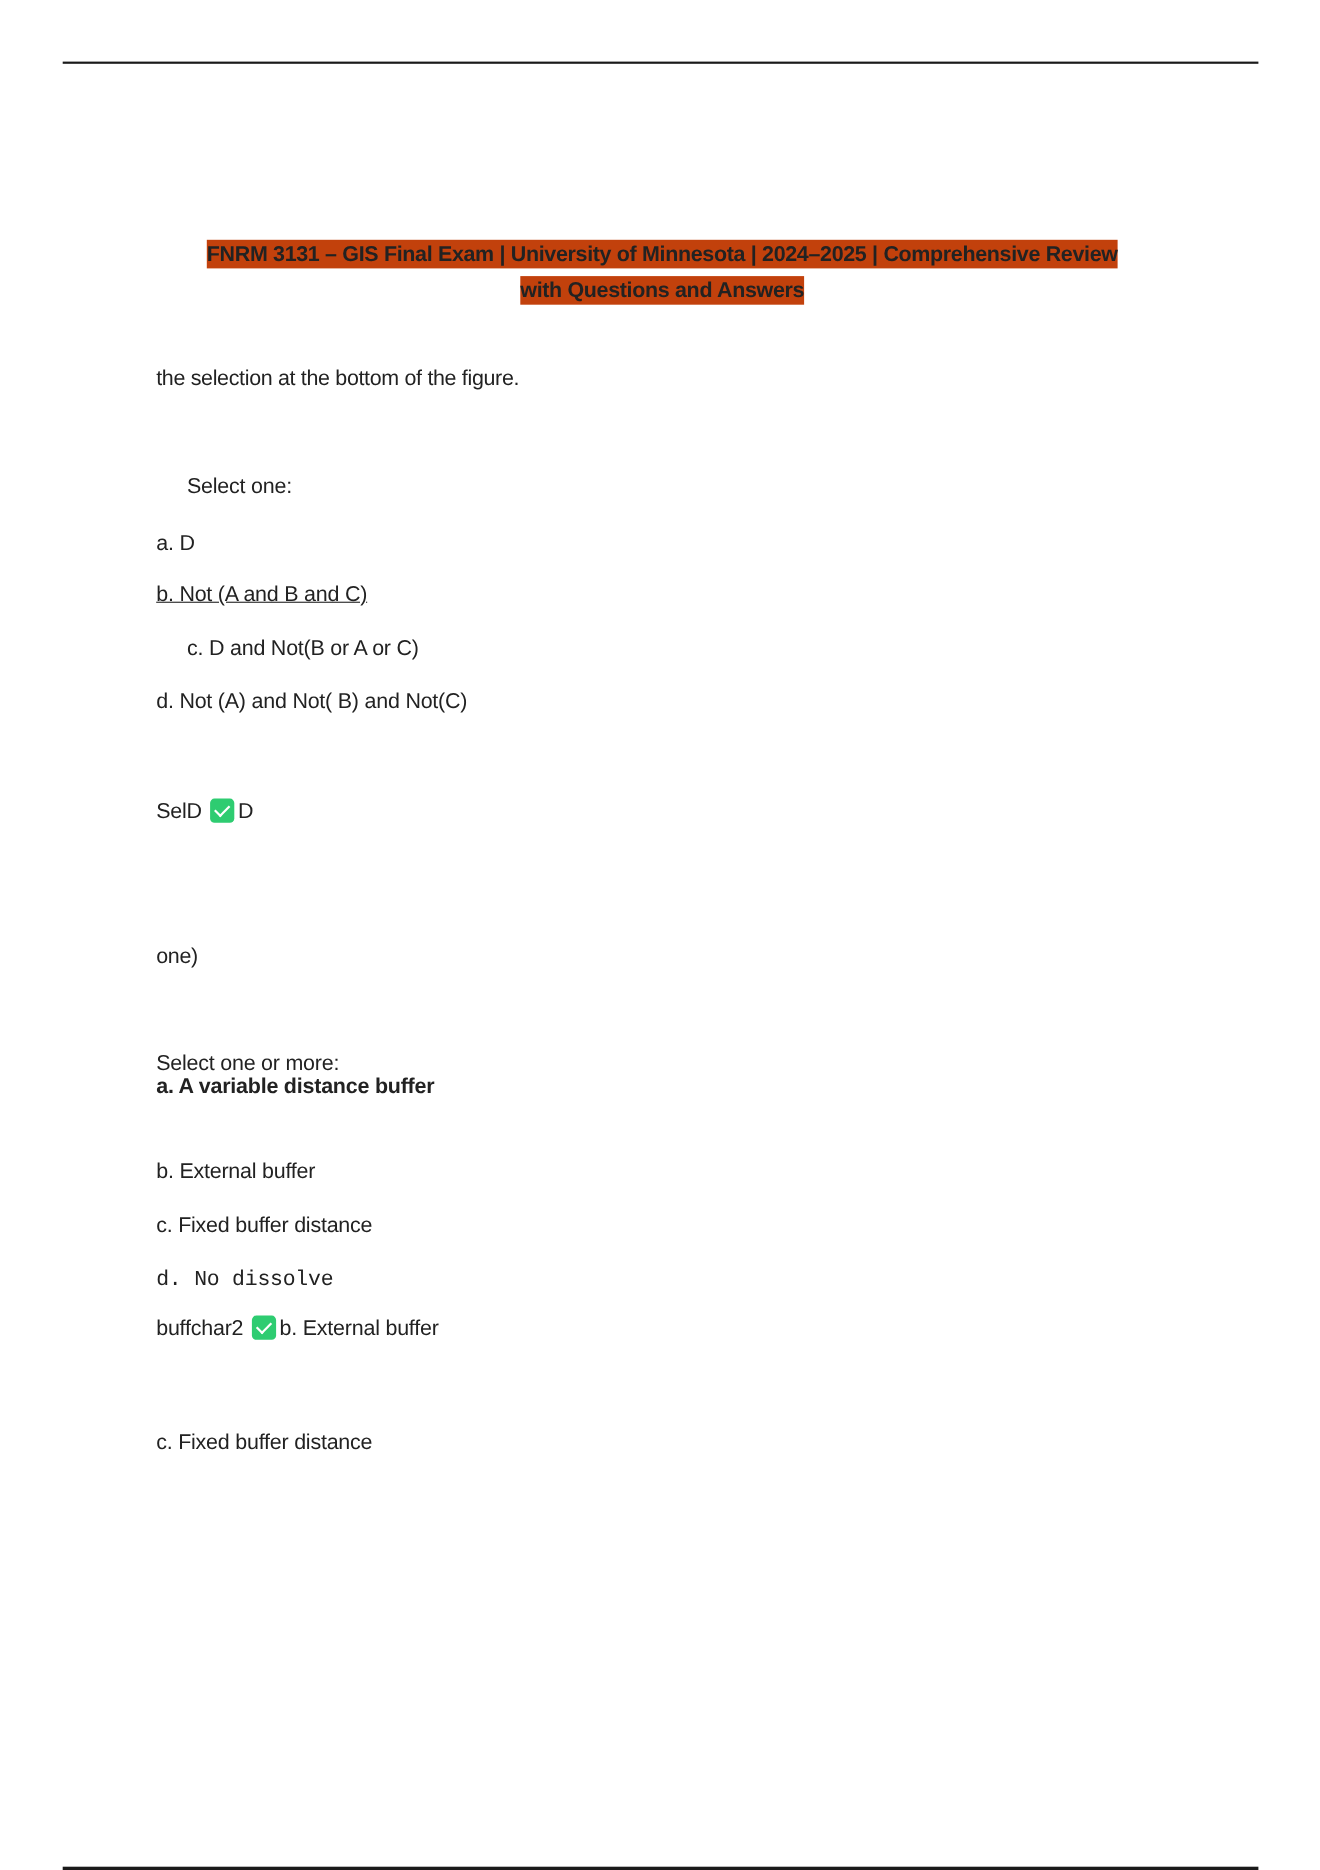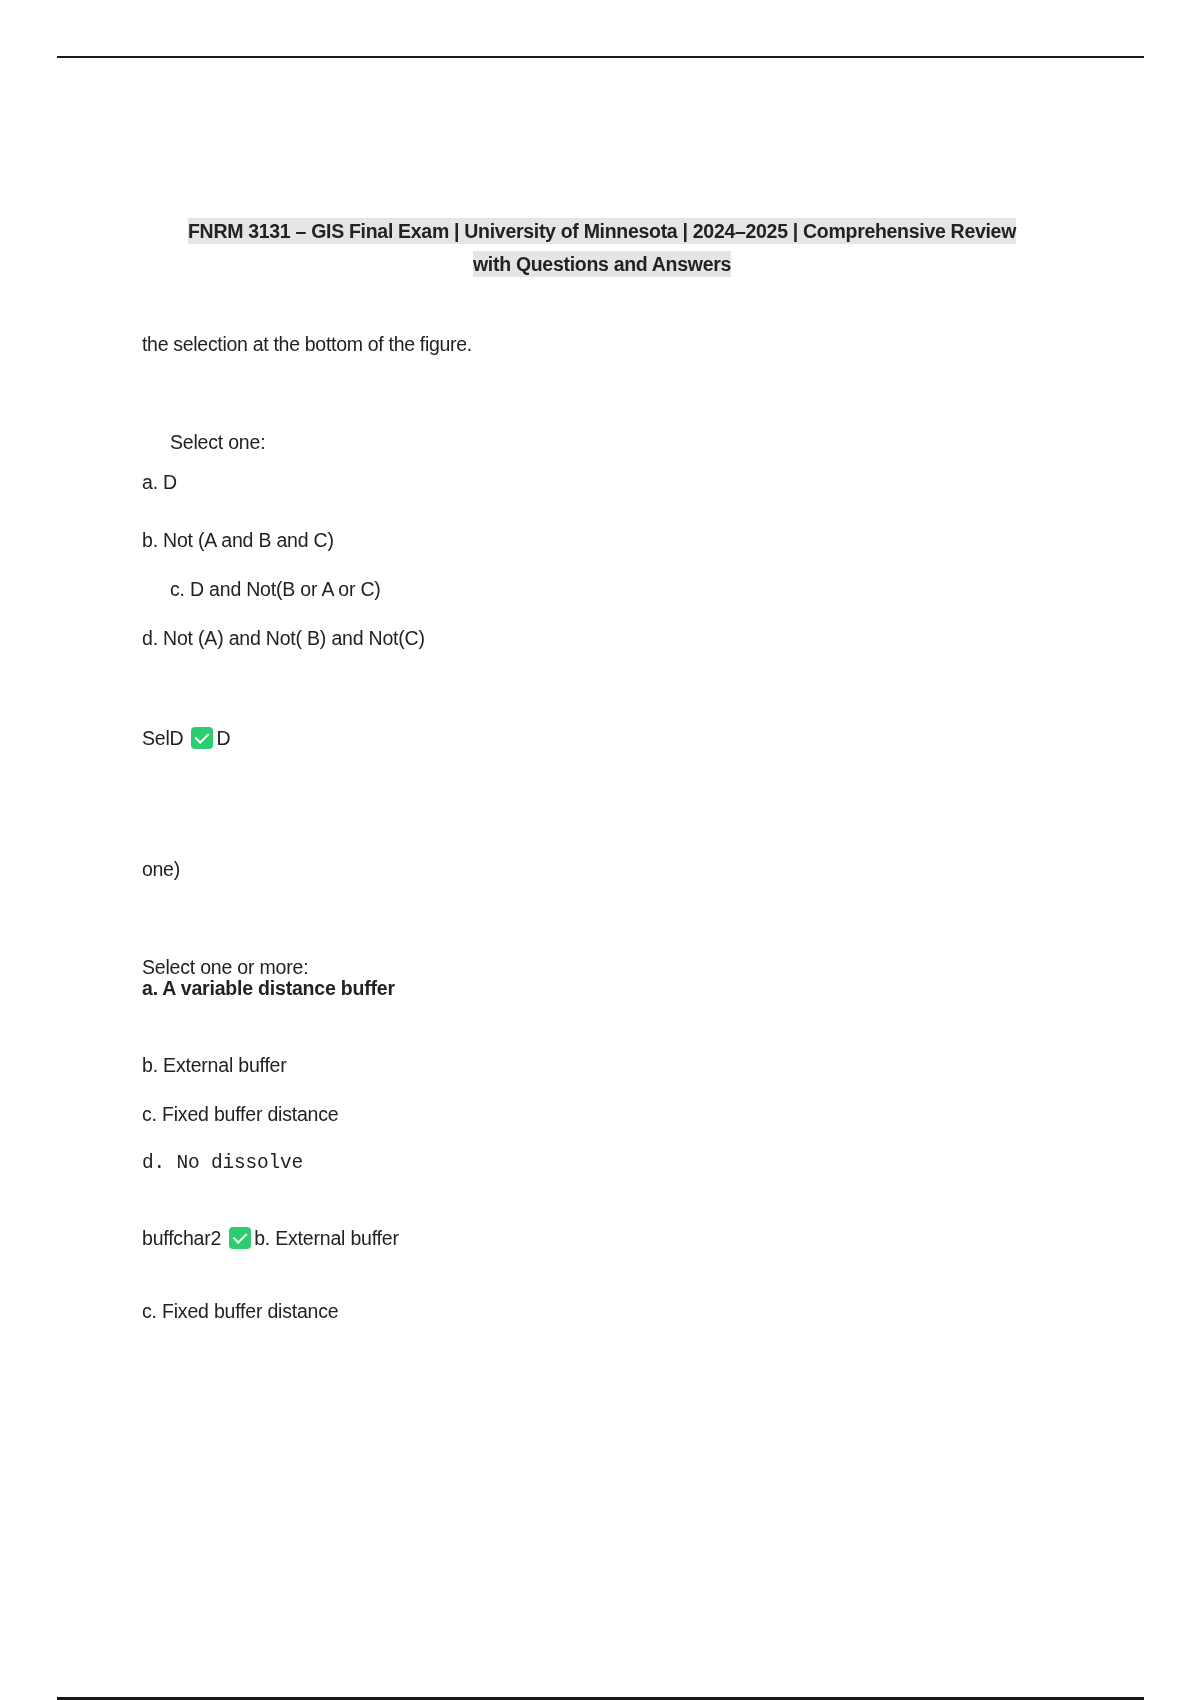--- a/index.html
+++ b/index.html
@@ -35,21 +35,21 @@
       top: 215px;
       left: 0;
       width: 920px;
       text-align: center;
       font-weight: bold;
       font-size: 19.5px;
       line-height: 33px;
       letter-spacing: -0.3px;
     }
     .title .hl {
-      background: #e5e5e5;
+      background: #c2410c;
       padding: 2px 0;
       box-decoration-break: clone;
       -webkit-box-decoration-break: clone;
     }
     .para {
       position: absolute;
       left: 0;
       width: 920px;
       font-size: 19.5px;
       line-height: 33px;
@@ -96,41 +96,41 @@
     <span class="hl">FNRM 3131 – GIS Final Exam | University of Minnesota | 2024–2025 | Comprehensive Review</span><br>
     <span class="hl">with Questions and Answers</span>
   </div>
 
   <div class="para" style="top:295px;">
     <br>
     <span>the selection at the bottom of the figure.</span>
   </div>
 
   <div class="line" style="top:428px;margin-left:28px;">Select one:</div>
-  <div class="line" style="top:468px;">a. D</div>
-  <div class="line" style="top:526px;">b. Not (A and B and C)</div>
+  <div class="line" style="top:480px;">a. D</div>
+  <div class="line" style="top:526px;text-decoration:underline;">b. Not (A and B and C)</div>
   <div class="line" style="top:575px;margin-left:28px;">c. D and Not(B or A or C)</div>
   <div class="line" style="top:624px;">d. Not (A) and Not( B) and Not(C)</div>
 
   <div class="line" style="top:724px;">
     <span>SelD</span><span class="check"></span><span>D</span>
   </div>
 
   <div class="para" style="top:820px;">
     <br>
     <span>one)</span>
   </div>
 
   <div class="line" style="top:953px;">Select one or more:</div>
   <div class="line" style="top:974px;font-weight:bold;">a. A variable distance buffer</div>
   <div class="line" style="top:1051px;">b. External buffer</div>
   <div class="line" style="top:1100px;">c. Fixed buffer distance</div>
   <div class="line" style="top:1149px;font-family:Liberation Mono, monospace;">d. No dissolve</div>
 
-  <div class="line" style="top:1224px;">
+  <div class="line" style="top:1194px;">
     <span>buffchar2</span><span class="check"></span><span>b. External buffer</span>
   </div>
   <div class="line" style="top:1297px;">c. Fixed buffer distance</div>
 
   <div class="para" style="top:1393px;">
     <br>
   </div>
 
 </div>
 

